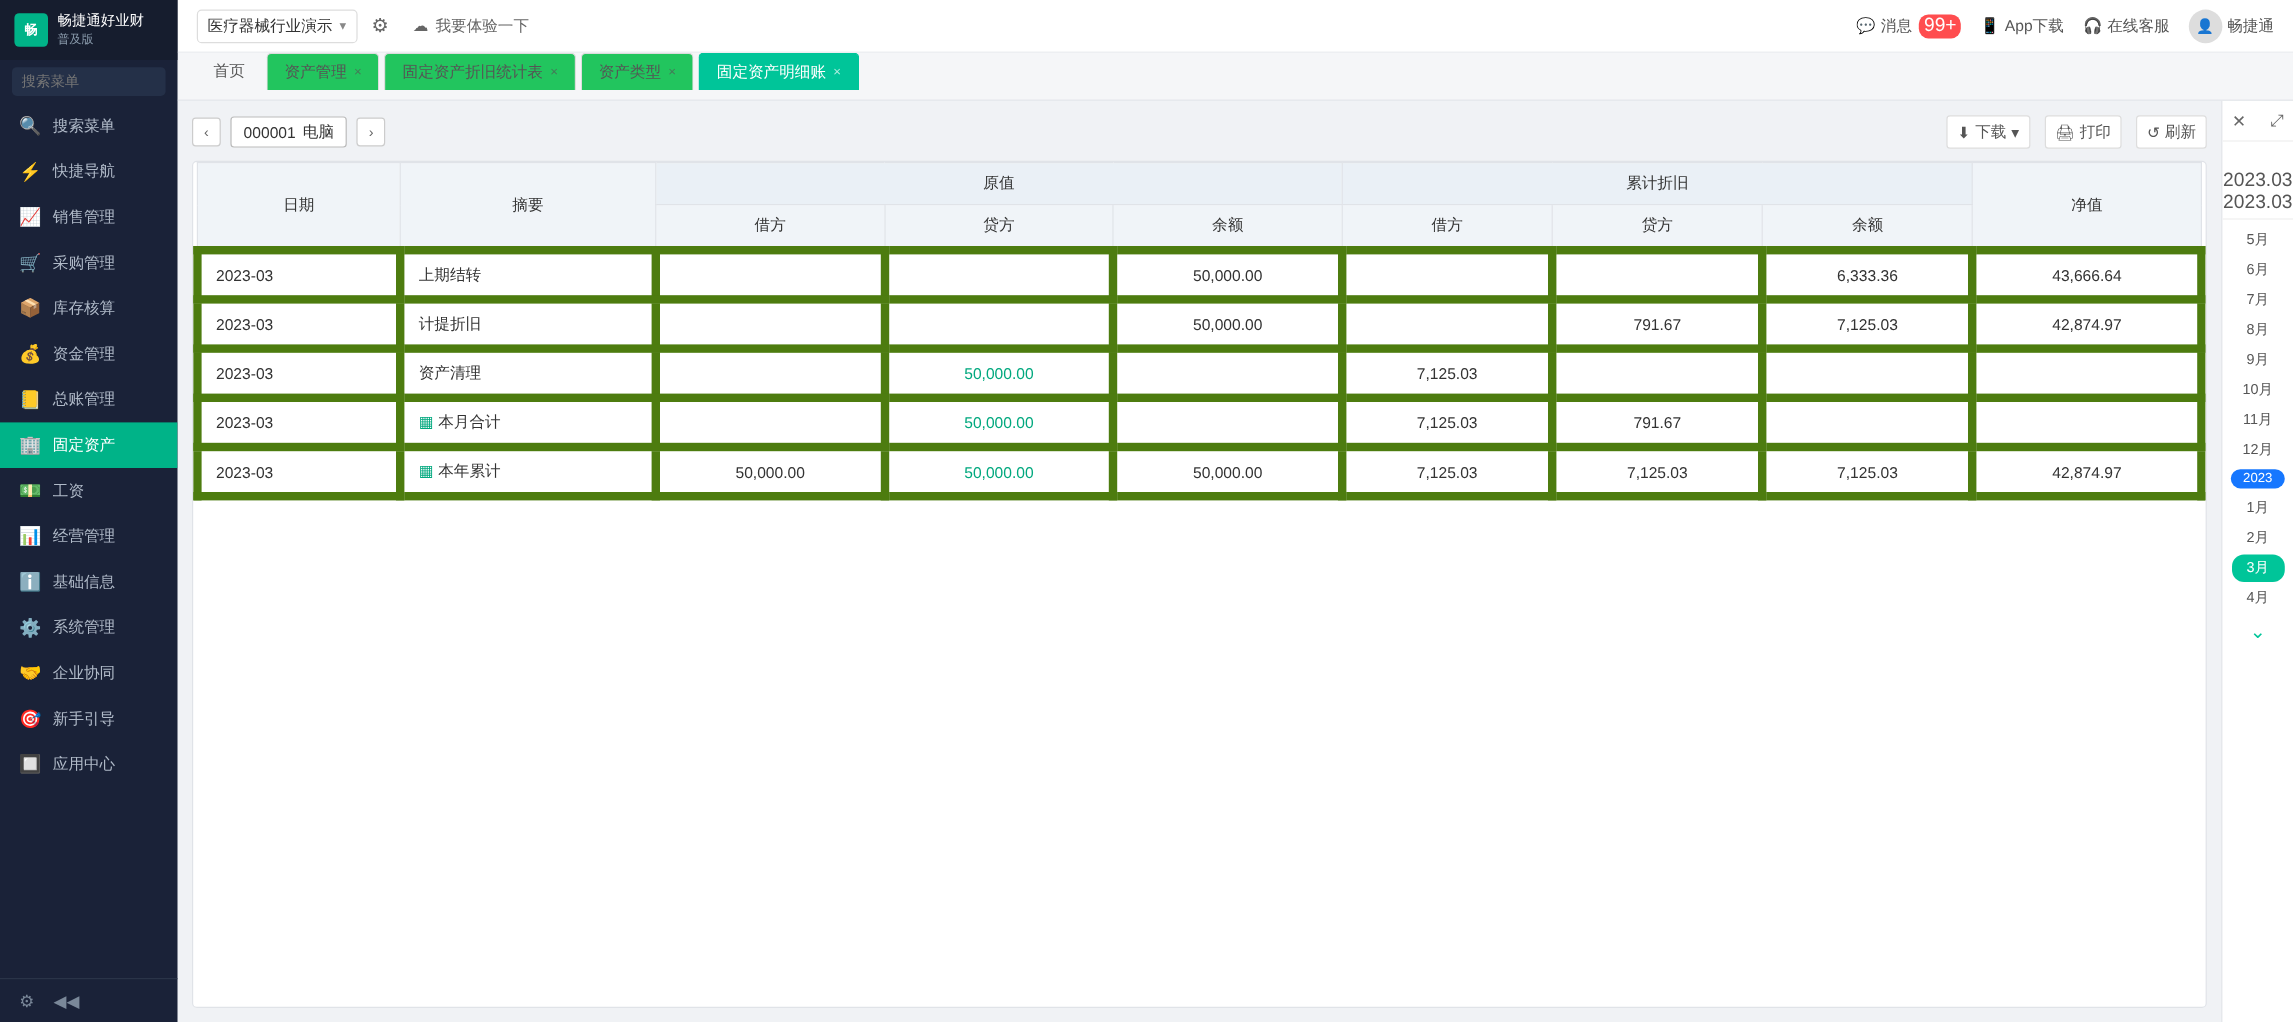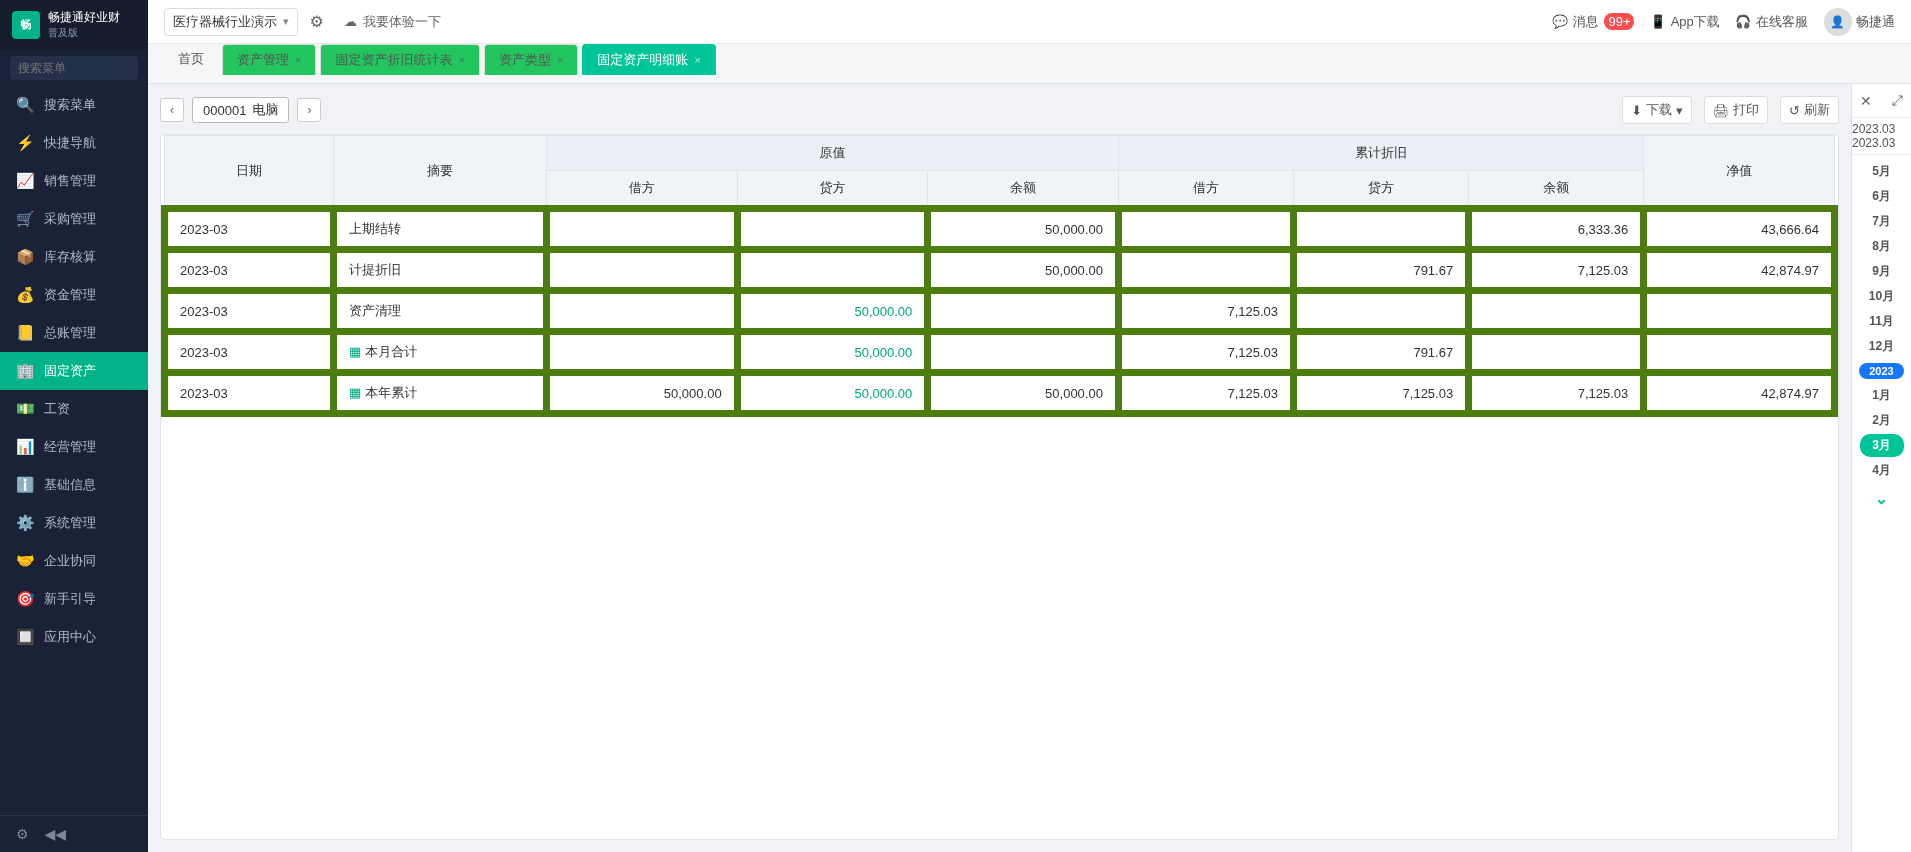--- a/index.html
+++ b/index.html
@@ -85,21 +85,21 @@
       margin-left: 16px; display: flex; align-items: center; gap: 6px;
       color: #666; font-size: 13px; cursor: pointer;
     }
     .topbar-right {
       margin-left: auto; display: flex; align-items: center; gap: 16px;
     }
     .topbar-right-item {
       display: flex; align-items: center; gap: 4px; color: #555; cursor: pointer; font-size: 13px;
     }
     .badge {
-      background: #ff4d4f; color: #fff; font-size: 13px;
+      background: #ff4d4f; color: #fff; font-size: 16px;
       padding: 1px 4px; border-radius: 8px; margin-left: 2px;
     }
     .topbar-avatar {
       width: 28px; height: 28px; border-radius: 50%;
       background: #ddd; display: flex; align-items: center; justify-content: center;
       color: #666; font-size: 12px;
     }
 
     
     .tabbar {
@@ -198,21 +198,21 @@
       white-space: nowrap;
     }
     tbody tr td {
       border: 7px solid #4d7c0f;
       padding: 8px 12px;
       text-align: center;
       color: #333;
       white-space: nowrap;
     }
     .td-left { text-align: left; }
-    .td-right { text-align: right; }
+    .td-right { text-align: center; }
     .text-teal { color: #00a87e; }
     .th-group {
       background: #eaf0f6;
     }
     
     .right-panel {
       width: 60px;
       background: #fff;
       border-left: 1px solid #e0e3e8;
       display: flex;
@@ -221,21 +221,21 @@
       flex-shrink: 0;
       position: relative;
     }
     .right-panel-top {
       display: flex; align-items: center; justify-content: space-between;
       padding: 6px 4px;
       border-bottom: 1px solid #eee;
     }
     .right-panel-ctrl { cursor: pointer; color: #666; font-size: 14px; padding: 2px 4px; }
     .right-panel-scroll {
-      flex: 1; overflow-y: auto; display: flex; flex-direction: column; align-items: center; padding: 4px 0; font-weight: bold;
+      flex: 1; overflow-y: auto; display: flex; flex-direction: column; align-items: center; padding: 4px 0;
     }
     .right-panel-scroll::-webkit-scrollbar { width: 0; }
     .rp-year-section { width: 100%; display: flex; flex-direction: column; align-items: center; }
     .rp-year-label { font-size: 11px; color: #999; padding: 6px 0 2px; }
     .rp-month-label {
       font-size: 12px; color: #555; padding: 3px 0; cursor: pointer;
       width: 44px; text-align: center; border-radius: 10px; margin: 1px 4px;
     }
     .rp-month-label.active { background: #00c599; color: #fff; }
     .rp-bottom-arrow {
@@ -494,21 +494,21 @@
             </tbody>
         </table>
       </div>
     </div>
 
     <div class="right-panel">
       <div class="right-panel-top">
         <span class="right-panel-ctrl">✕</span>
         <span class="right-panel-ctrl">⤢</span>
       </div>
-      <div style="font-size:12px;color:#555;padding:4px 0;border-bottom:1px solid #eee;">
+      <div style="text-align:center;font-size:16px;color:#555;padding:4px 0;border-bottom:1px solid #eee;margin-top:20px;">
         <div>2023.03</div>
         <div>2023.03</div>
       </div>
       <div class="right-panel-scroll">
         <div class="rp-year-section">
           <div class="rp-month-label">5月</div>
           <div class="rp-month-label">6月</div>
           <div class="rp-month-label">7月</div>
           <div class="rp-month-label">8月</div>
           <div class="rp-month-label">9月</div>

